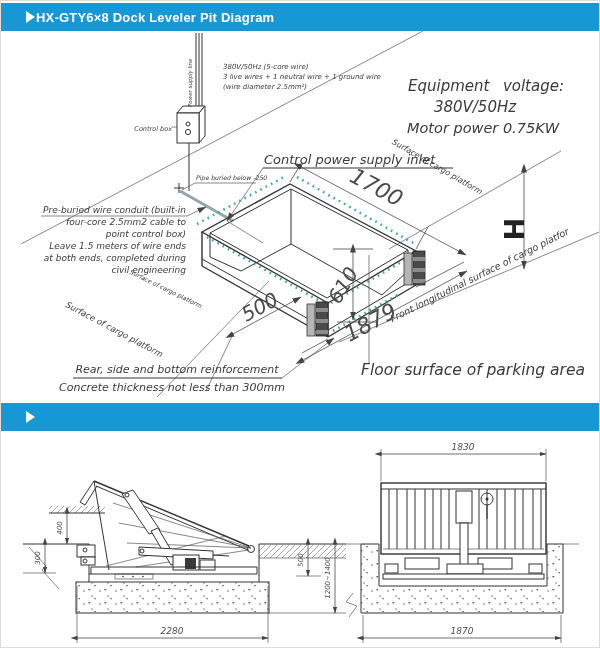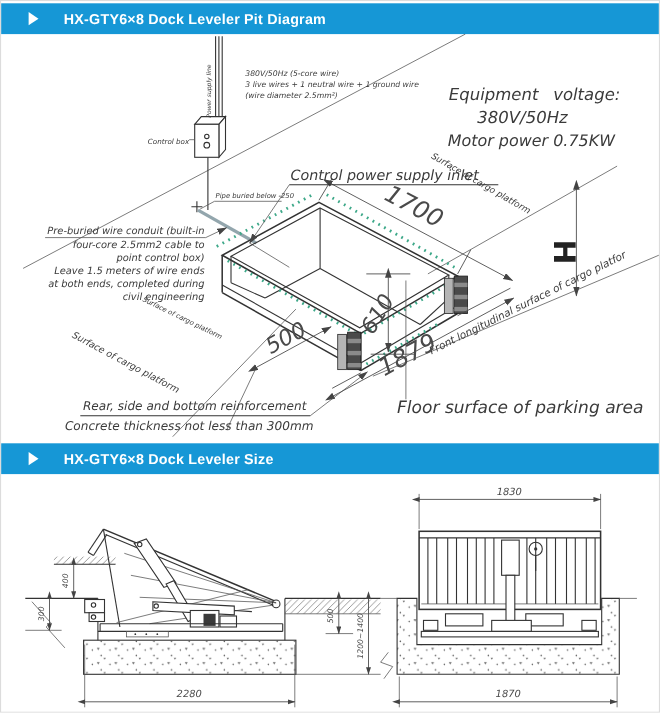--- a/index.html
+++ b/index.html
@@ -3,21 +3,21 @@
 <meta charset="utf-8">
 <style>
   html,body{margin:0;padding:0;background:#ffffff;}
   .page{
     position:relative; width:600px; height:648px; box-sizing:border-box;
     background:#ffffff; border:1px solid #dcdcdc; overflow:hidden;
     font-family:"Liberation Sans", sans-serif;
   }
   .section-header{
     height:28px; background:#1697d6; display:flex; align-items:center;
-    padding-left:25px; gap:23px;
+    padding-left:25px; gap:1px;
   }
   .section-header .tri{
     width:0; height:0; border-left:9px solid #ffffff;
     border-top:6px solid transparent; border-bottom:6px solid transparent;
   }
   .section-header .title{
     color:#ffffff; font-size:13px; font-weight:bold; letter-spacing:.2px;
   }
   .hdr1{margin-top:2px;}
   svg{display:block;}
@@ -187,21 +187,20 @@
     <text class="dtx" font-size="20" text-anchor="middle" transform="translate(262,282) rotate(-28)">500</text>
     <text font-size="27" font-weight="bold" fill="#222" text-anchor="middle" font-family="DejaVu Sans, sans-serif" transform="translate(503,198) rotate(90)">H</text>
 
     <text class="txt" font-size="11" text-anchor="middle" x="176" y="342">Rear, side and bottom reinforcement</text>
     <text class="txt" font-size="11" text-anchor="middle" x="171" y="360">Concrete thickness not less than 300mm</text>
     <text class="txt" font-size="15.5" text-anchor="middle" x="472" y="344">Floor surface of parking area</text>
   </svg>
 
   <div class="section-header">
     <span class="tri"></span>
-    <span class="title">HX-GTY6×8 Dock Leveler Size</span>
   </div>
 
   <svg width="600" height="216" viewBox="0 0 600 216">
     <defs>
       <marker id="as" markerWidth="8" markerHeight="6" refX="6.5" refY="2.25" orient="auto" markerUnits="userSpaceOnUse">
         <path d="M0,0 L7,2.25 L0,4.5 z" fill="#444"></path>
       </marker>
       <marker id="asR" markerWidth="8" markerHeight="6" refX="0.5" refY="2.25" orient="auto-start-reverse" markerUnits="userSpaceOnUse">
         <path d="M0,0 L7,2.25 L0,4.5 z" fill="#444"></path>
       </marker>

